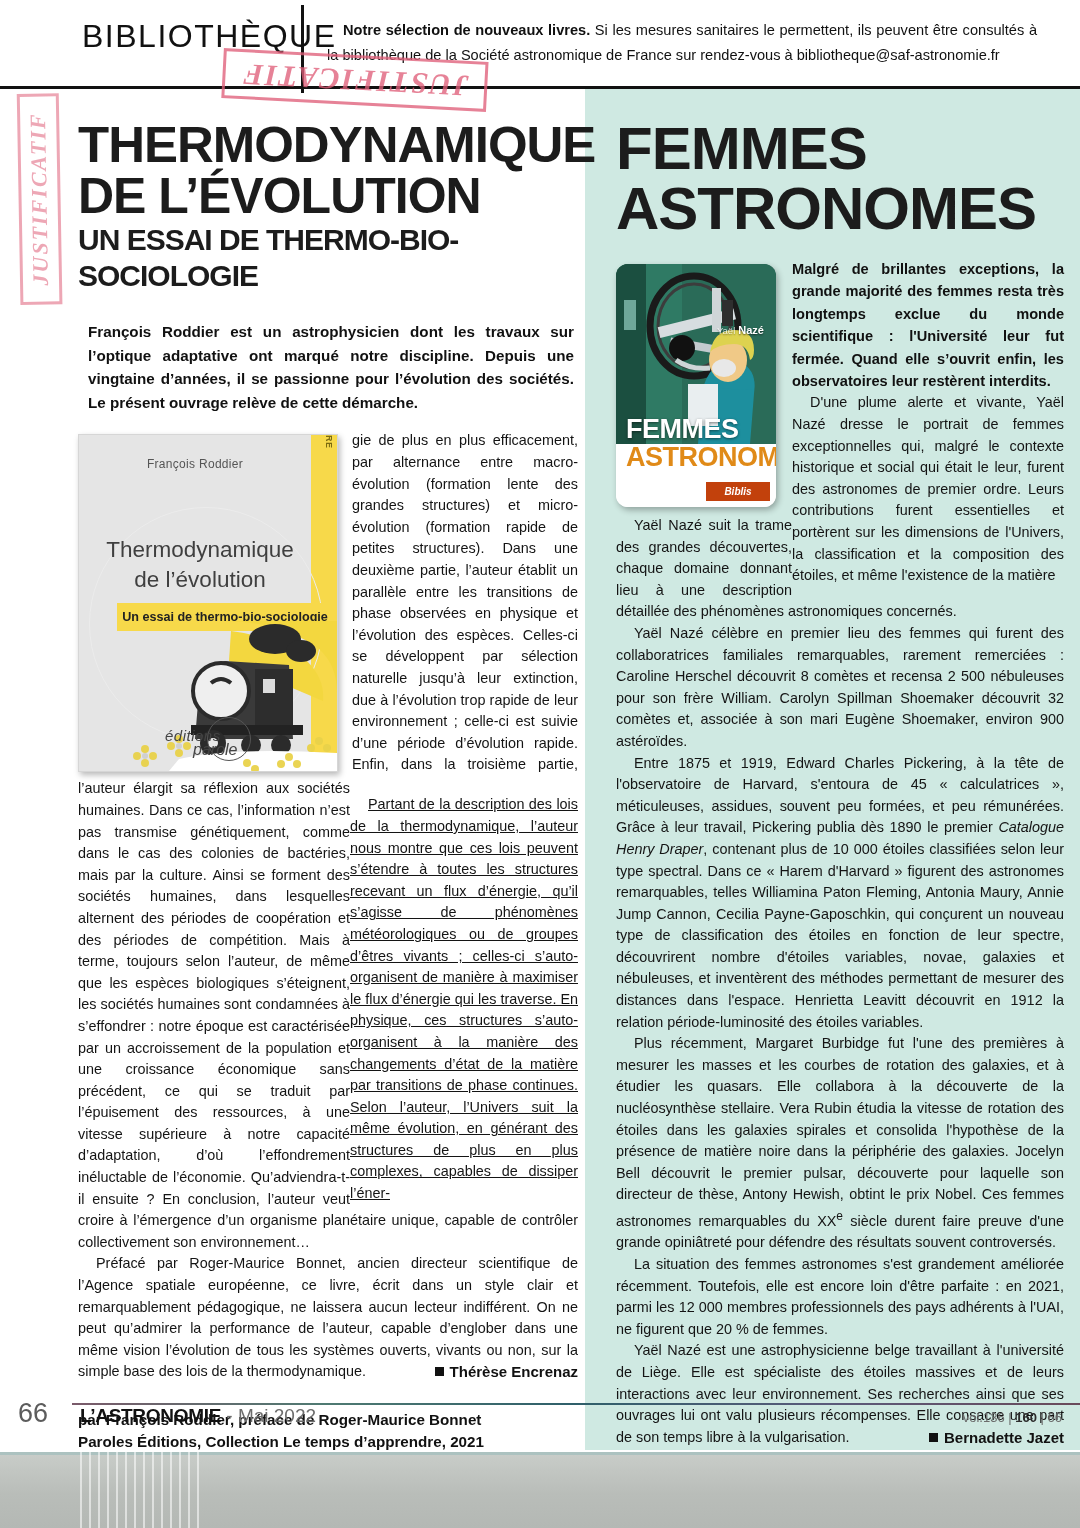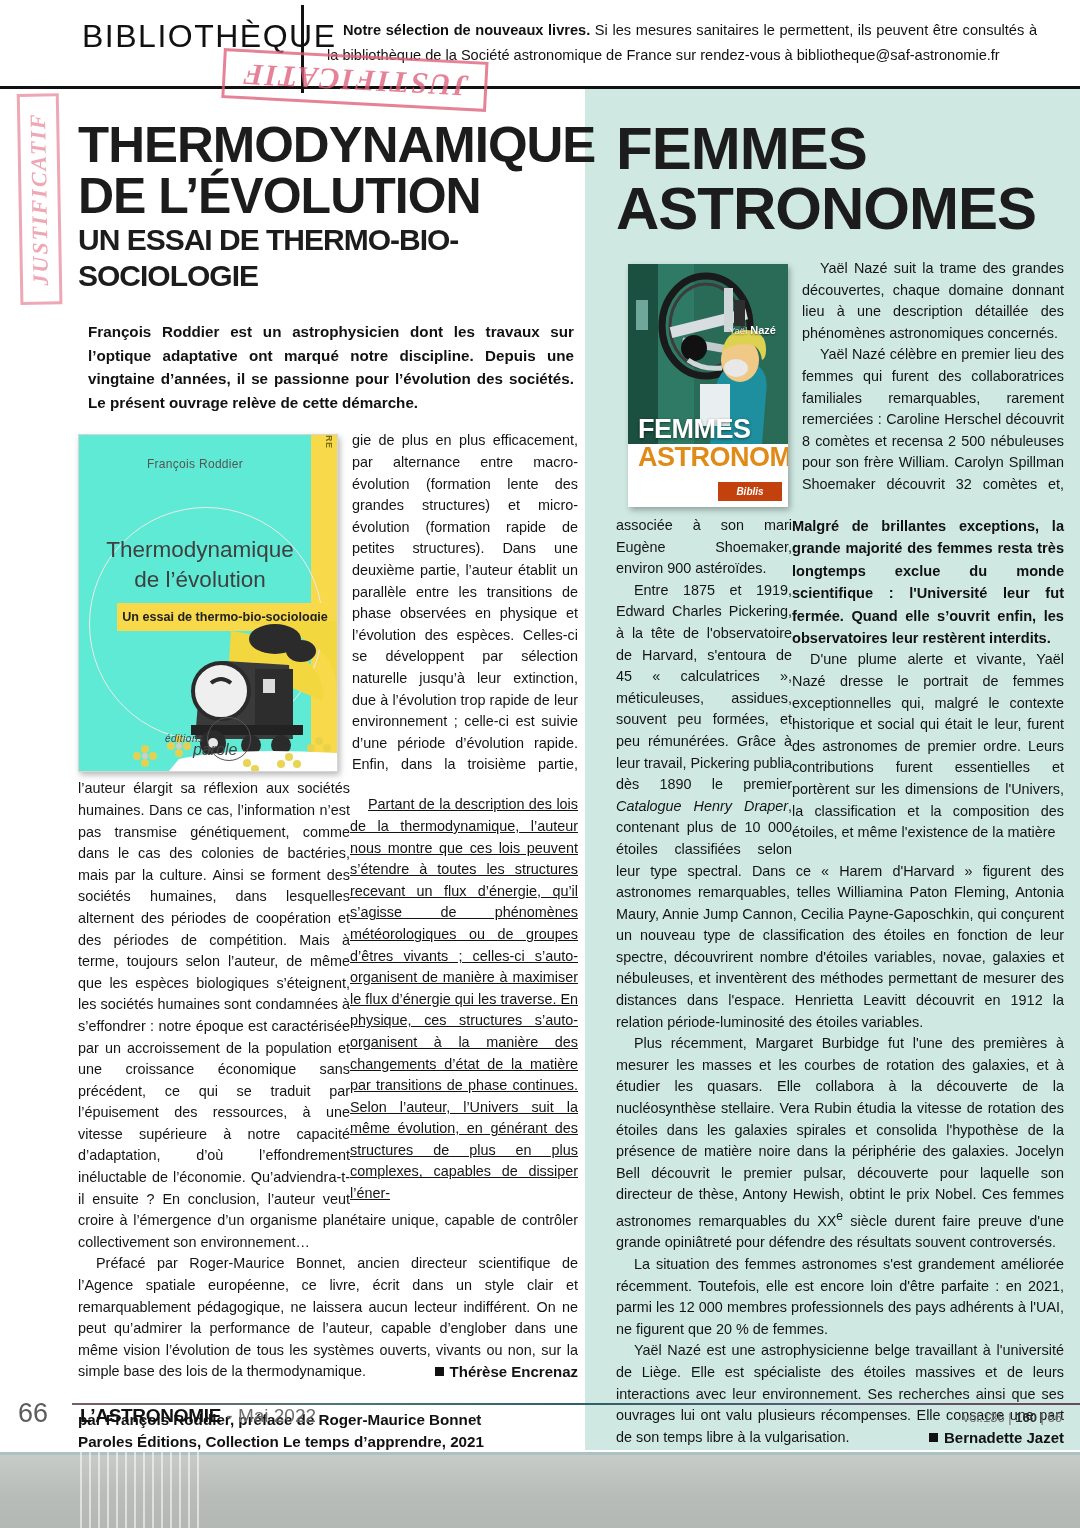--- a/index.html
+++ b/index.html
@@ -86,21 +86,21 @@
   .wrap-left{margin-top:16px;}
   .cover-left{
     float:left;width:258px;height:336px;margin:4px 14px 6px 0;
   }
   .narrow-right{
     float:right;width:228px;margin-top:16px;text-decoration:underline;
   }
   .clearfix::after{content:"";display:block;clear:both;}
 
   .cover-right{
-    float:left;width:160px;height:243px;margin:6px 14px 8px 12px;
+    float:left;width:160px;height:243px;margin:6px 14px 8px 0;border-radius:12px;
   }
   .sig-square{display:inline-block;width:9px;height:9px;background:#111;margin-right:6px;vertical-align:1px;}
   .sig-inline{float:right;font-weight:700;font-size:15px;color:#111;margin-left:10px;}
 
   
   .biblio{font-size:15.2px;line-height:21.5px;font-weight:700;color:#111;}
   .biblio div{white-space:nowrap;}
   .biblio-left{margin-top:26px;}
   .biblio-right{margin-top:22px;}
 
@@ -119,39 +119,39 @@
     position:absolute;left:0;top:1452px;width:1080px;height:76px;
     background:linear-gradient(180deg,#c9cdc9 0%,#b9bdb9 55%,#b4b8b4 100%);
   }
   .scan-band::before{
     content:"";position:absolute;left:0;top:0;width:1080px;height:3px;background:#8fb8b8;opacity:.5;
   }
   .scan-streaks{position:absolute;left:80px;top:0;width:120px;height:76px;
     background:repeating-linear-gradient(90deg,rgba(255,255,255,.55) 0 2px,rgba(255,255,255,0) 2px 9px);}
 
   
-  .bc1{position:relative;background:#5eead4;border:1px solid #d6d6d6;
+  .bc1{position:relative;background:#e5e5e5;border:1px solid #d6d6d6;
        box-shadow:2px 3px 6px rgba(0,0,0,.28);overflow:hidden;}
   .bc1-spine{position:absolute;right:0;top:0;width:26px;height:100%;background:#f7d94a;}
   .bc1-spine span{
     position:absolute;right:3px;top:14px;font-size:8.5px;font-weight:700;
     color:#7a6a10;letter-spacing:1px;white-space:nowrap;
     transform:rotate(90deg);transform-origin:right top;
   }
   .bc1-author{position:absolute;left:0;right:26px;top:22px;text-align:center;
     font-size:12px;color:#555;letter-spacing:.3px;}
   .bc1-circle{position:absolute;left:10px;top:72px;width:232px;height:232px;
     border-radius:50%;border:1px solid #ececec;}
   .bc1-title{position:absolute;left:24px;right:40px;top:100px;
     font-size:22.5px;line-height:30px;color:#3f3f3f;text-align:center;font-weight:400;}
   .bc1-band{position:absolute;left:38px;right:4px;top:168px;height:28px;background:#f7d94a;}
   .bc1-band span{display:block;text-align:center;font-size:12.6px;font-weight:700;color:#222;line-height:28px;}
   .bc1-art{position:absolute;left:0;right:0;bottom:0;height:150px;overflow:hidden;}
   .bc1-logo{position:absolute;left:86px;bottom:12px;text-align:left;color:#444;}
-  .bc1-logo .e{font-size:10px;font-style:italic;letter-spacing:.5px;}
+  .bc1-logo .e{font-size:15px;font-style:italic;letter-spacing:.5px;}
   .bc1-logo .p{font-size:16px;font-style:italic;margin-left:28px;margin-top:-3px;}
   .bc1-logo-circ{position:absolute;left:128px;bottom:10px;width:42px;height:42px;
     border-radius:50%;border:1.5px solid #555;}
 
   
   .bc2{position:relative;background:#fff;box-shadow:2px 3px 6px rgba(0,0,0,.3);overflow:hidden;}
   .bc2-photo{position:absolute;left:0;top:0;width:100%;height:180px;overflow:hidden;background:#1d5c4c;}
   .bc2-author{position:absolute;right:12px;top:60px;font-size:11px;color:#fff;font-weight:700;
     text-shadow:0 1px 2px rgba(0,0,0,.6);}
   .bc2-author em{font-style:normal;opacity:.75;font-weight:400;font-size:9.5px;}

